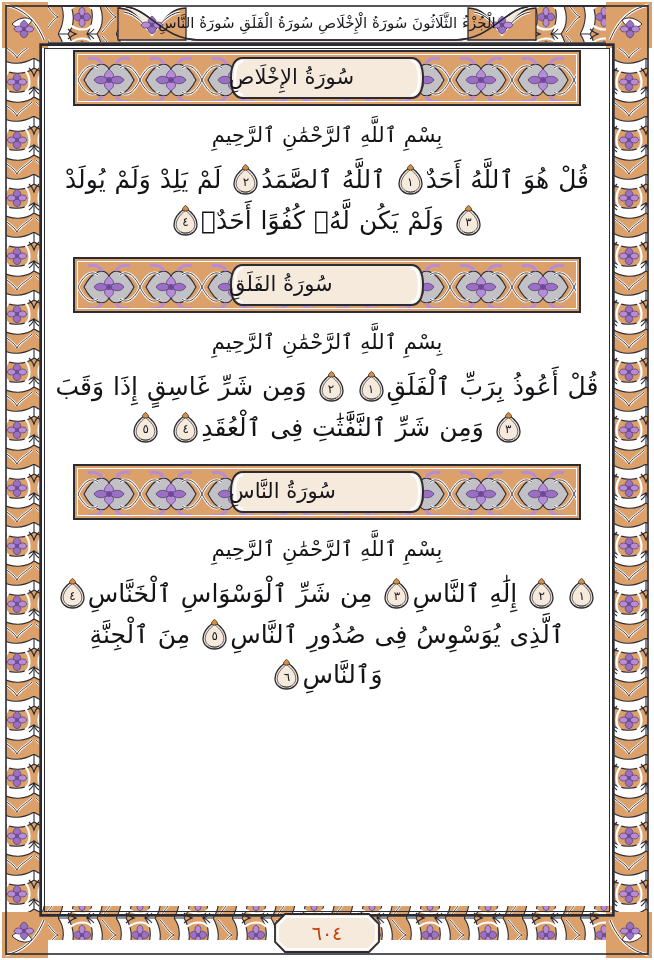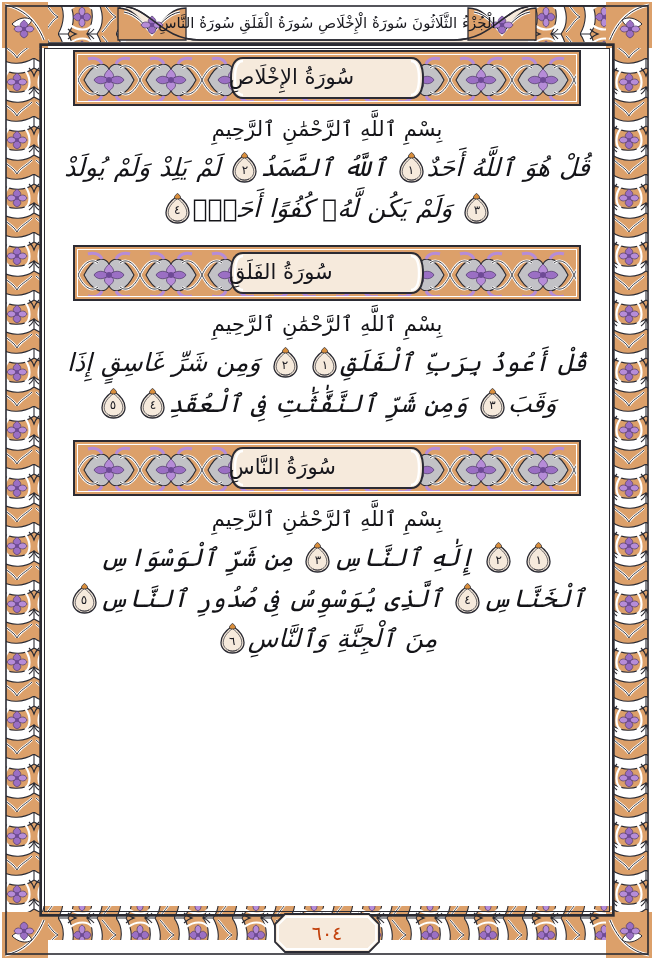--- a/index.html
+++ b/index.html
@@ -69,31 +69,31 @@
   }
   .surah-banner .surah-title span{
     font-size:21px;color:#17171d;white-space:nowrap;line-height:1;
     padding-bottom:2px;
   }
 
   
   .basmala{
     text-align:center;direction:rtl;color:#141418;
     font-size:21px;line-height:1.05;
-    margin:0;padding:0;white-space:nowrap;
+    margin:6px;padding:0;white-space:nowrap;
   }
 
   
   .ayah-body{
     direction:rtl;text-align:center;color:#141418;
     font-size:25px;line-height:1.62;
     padding:0 4px;
     word-spacing:1px;
   }
-  .ayah-body .ayah-text{white-space:normal;font-style:italic;}
+  .ayah-body .ayah-text{white-space:normal;}
 
   
   .ayah-marker{
     display:inline-block;position:relative;
     width:27px;height:31px;vertical-align:-7px;
     margin:0 2px;
   }
   .ayah-marker svg{position:absolute;left:0;top:0;}
   .ayah-marker .num{
     position:absolute;left:0;top:0;width:27px;height:31px;

